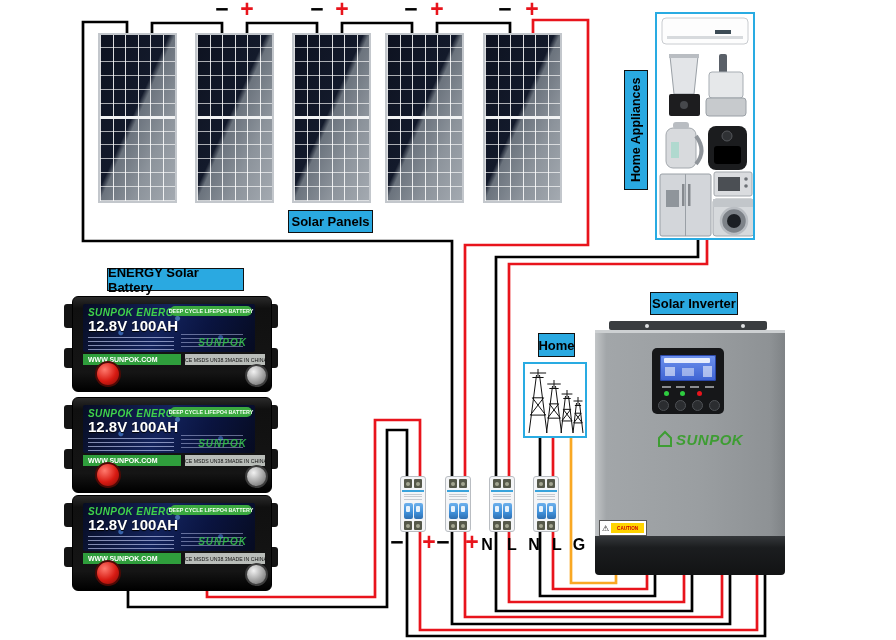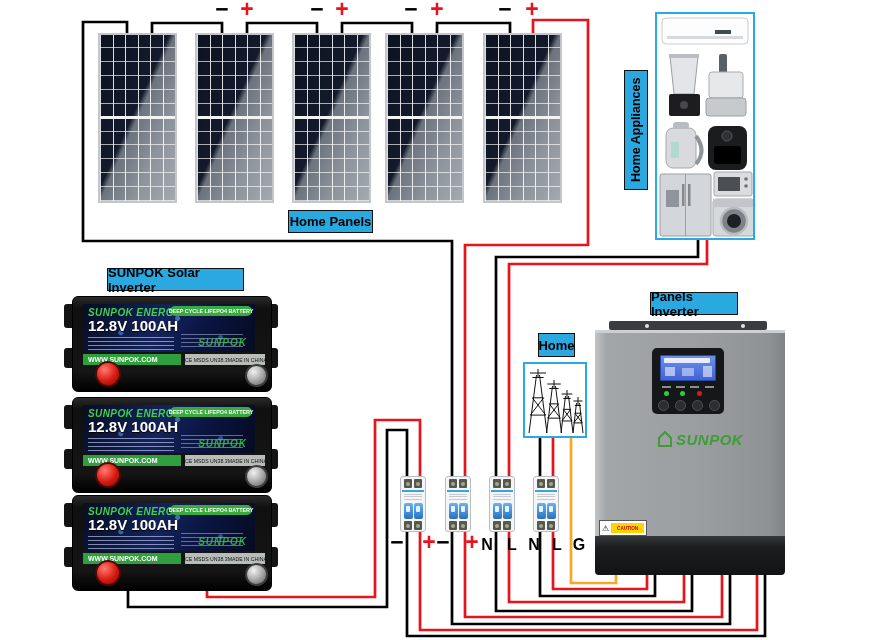--- a/index.html
+++ b/index.html
@@ -116,27 +116,27 @@
       <polyline points="407,530 407,636 765,636 765,572" fill="none" stroke="#000000" stroke-width="2.7"></polyline>
       <polyline points="420,530 420,630 757,630 757,572" fill="none" stroke="#e8141c" stroke-width="2.7"></polyline>
       <polyline points="452,530 452,624 730,624 730,572" fill="none" stroke="#000000" stroke-width="2.7"></polyline>
       <polyline points="465,530 465,617 722,617 722,572" fill="none" stroke="#e8141c" stroke-width="2.7"></polyline>
       <polyline points="496,530 496,611 692,611 692,572" fill="none" stroke="#000000" stroke-width="2.7"></polyline>
       <polyline points="509,530 509,602 684,602 684,572" fill="none" stroke="#e8141c" stroke-width="2.7"></polyline>
       <polyline points="540,530 540,596 655,596 655,572" fill="none" stroke="#000000" stroke-width="2.7"></polyline>
       <polyline points="553,530 553,589 647,589 647,572" fill="none" stroke="#e8141c" stroke-width="2.7"></polyline>
     </svg>
 
-  <div class="lbl" style="left:288px;top:210px;width:83px;height:21px;font-size:13px;">Home Panels</div>
+  <div class="lbl" style="left:288px;top:210px;width:83px;height:21px;font-size:13px;">Solar Panels</div>
 
   <div class="lbl vert" style="left:624px;top:70px;width:22px;height:118px;font-size:12.5px;">Home Appliances</div>
 
-  <div class="lbl" style="left:107px;top:268px;width:135px;height:21px;font-size:13px;">SUNPOK Solar Inverter</div>
-
-  <div class="lbl" style="left:650px;top:292px;width:86px;height:21px;font-size:13px;">Panels Inverter</div>
+  <div class="lbl" style="left:107px;top:268px;width:135px;height:21px;font-size:13px;">ENERGY Solar Battery</div>
+
+  <div class="lbl" style="left:650px;top:292px;width:86px;height:21px;font-size:13px;">Solar Inverter</div>
 
   <div class="lbl" style="left:538px;top:333px;width:35px;height:22px;font-size:13px;">Home</div>
 
   <div class="comp" id="appl-box">
     <svg width="96" height="224" viewBox="0 0 96 224">
       <g>
         <rect x="5" y="4" width="86" height="26" rx="4" fill="#fdfdfd" stroke="#c9ccd0"></rect>
         <rect x="10" y="22" width="76" height="3" fill="#d7dadd"></rect>
         <rect x="58" y="16" width="16" height="4" fill="#3c4b55"></rect>
       </g>

